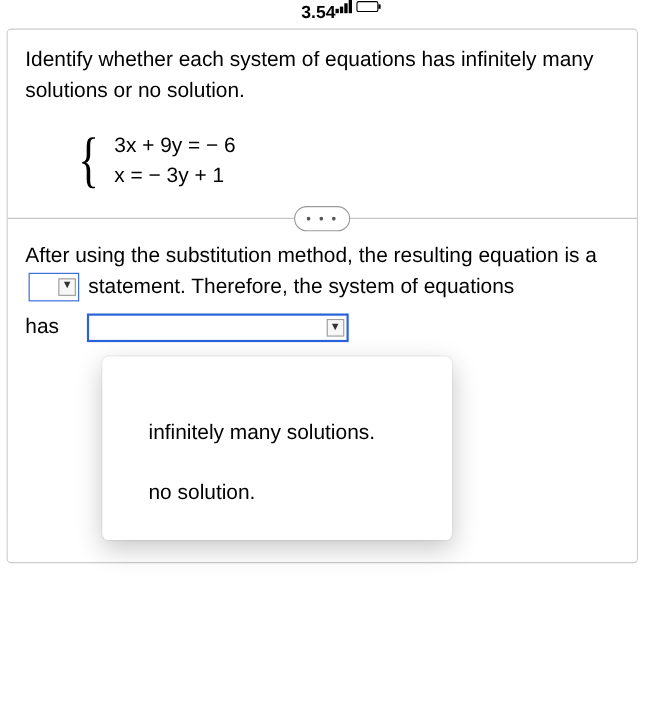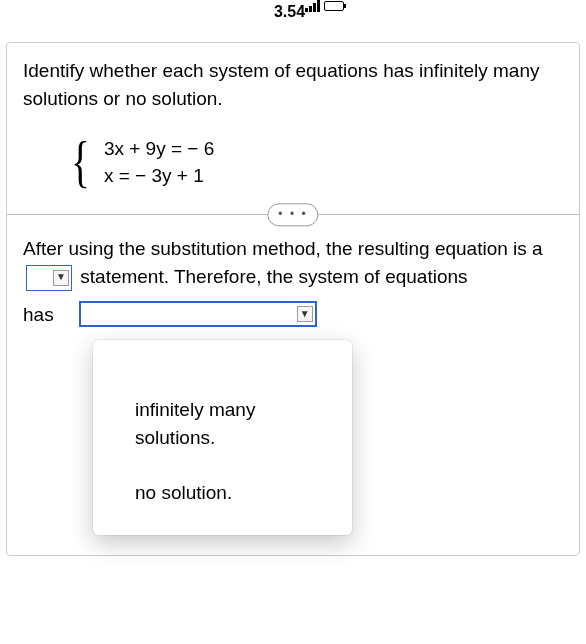--- a/index.html
+++ b/index.html
@@ -20,21 +20,21 @@
     padding: 0 10px 0 42px;
     font-weight: bold;
     font-size: 16px;
     display: flex;
     align-items: flex-start;
     justify-content: center;
     color: #000;
   }
   .statusbar .right { display:flex; gap:4px; align-items:center; }
   .card {
-    margin: 20px 6px 0 6px;
+    margin: 4px 6px 0 6px;
     border: 1px solid #ccc;
     border-radius: 4px;
     padding: 14px 16px 20px 16px;
     background: #fff;
   }
   .prompt { margin-bottom: 22px; }
   .eqwrap { padding-left: 44px; margin-bottom: 10px; }
   .brace-sys { display:flex; align-items:center; }
   .brace {
     font-size: 56px;
@@ -63,21 +63,21 @@
   .dd.big { width:238px; border:2px solid #2b62d9; }
   .dd .caret {
     width:16px; height:16px; border:1px solid #9a9a9a;
     display:flex; align-items:center; justify-content:center;
     font-size:10px; color:#333; background:#f7f7f7;
   }
   .has-line { margin-top:10px; display:flex; align-items:center; gap:22px;}
   .popup {
     position:relative;
     margin: 12px 0 0 70px;
-    width: 259px;
+    width: 318px;
     background:#fff;
     border-radius:6px;
     box-shadow: 0 8px 24px rgba(0,0,0,0.22), 0 0 0 1px rgba(0,0,0,0.05);
     padding: 42px 0 14px 0;
   }
   .popup-item {
     padding: 14px 18px 14px 42px;
     font-size:19px;
     cursor:pointer;
   }

